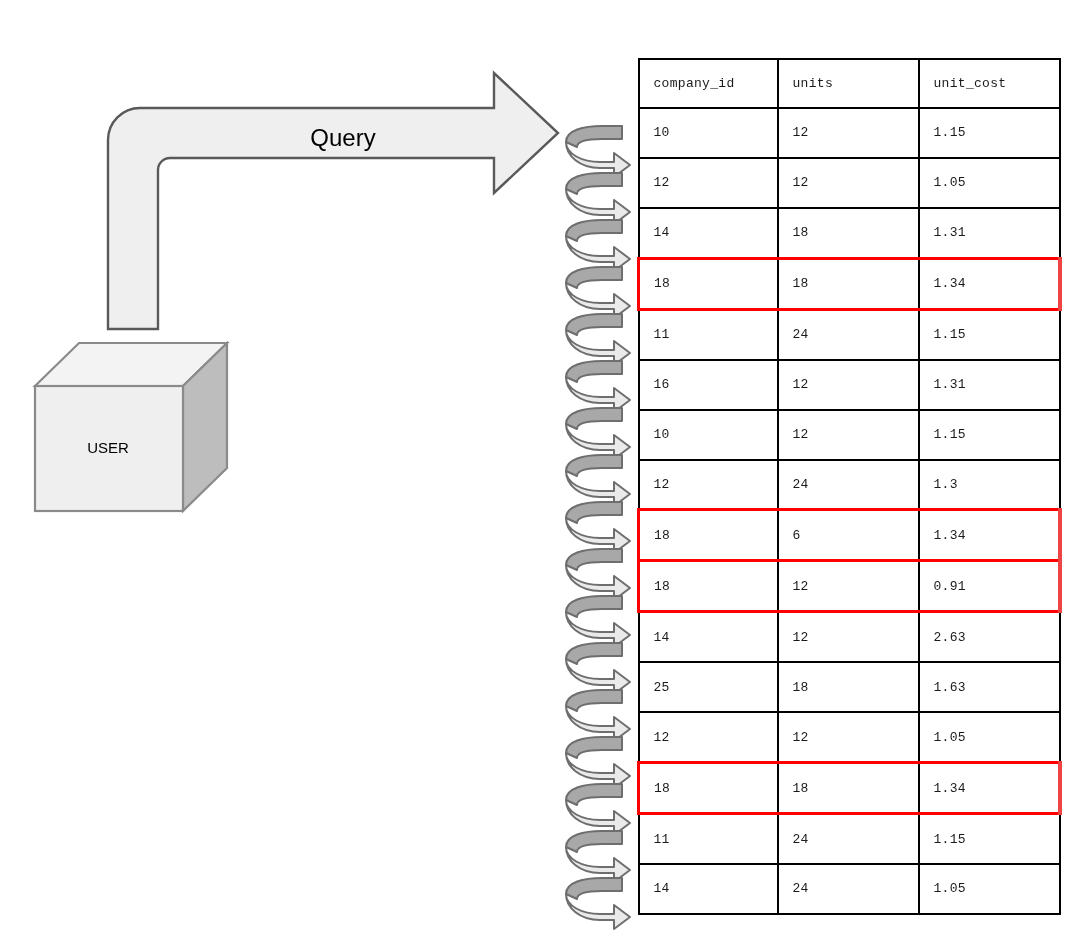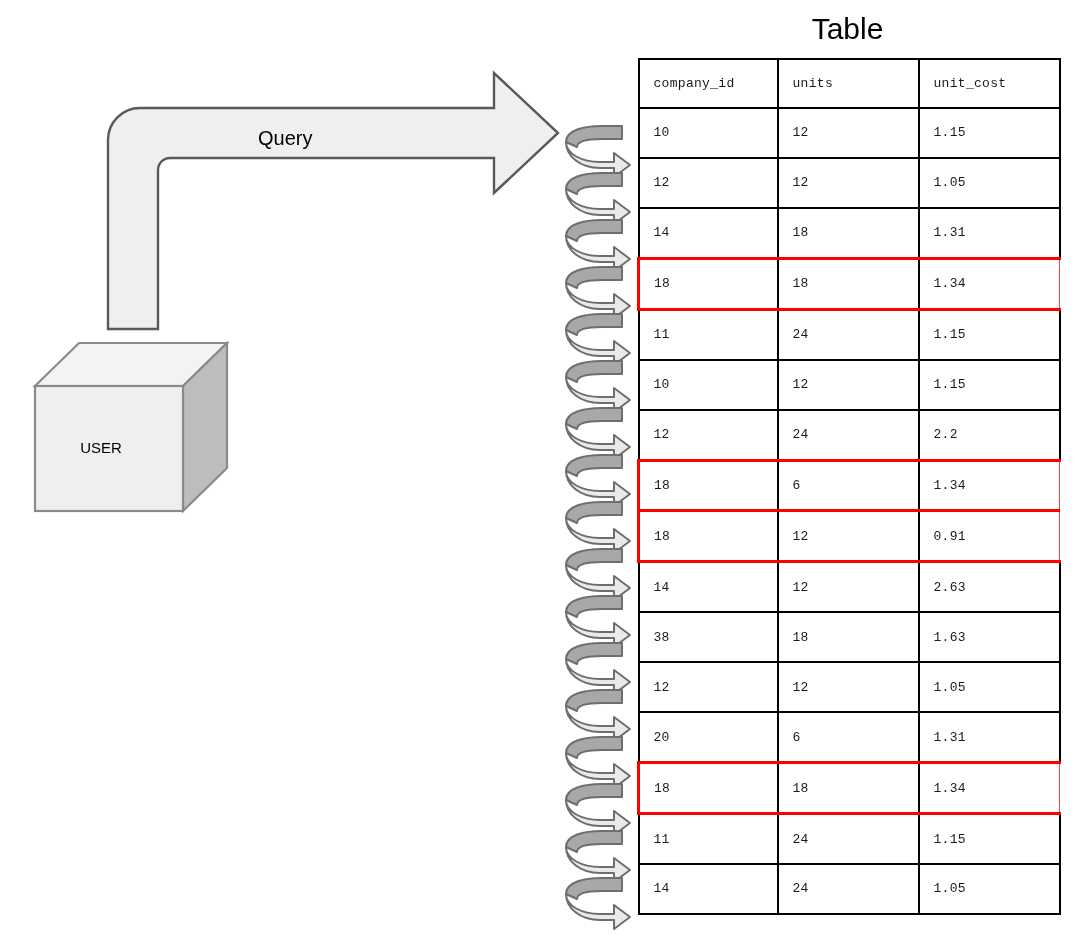--- a/index.html
+++ b/index.html
@@ -40,22 +40,22 @@
     left: 0px;
     top: 0px;
     width: 600px;
     height: 360px;
   }
   #query-label {
     position: absolute;
     left: 258px;
     top: 120px;
     width: 170px;
-    text-align: left;
-    font-size: 20px;
+    text-align: center;
+    font-size: 24px;
     line-height: 36px;
     color: #000000;
     white-space: nowrap;
   }
 
   
   #user-cube-svg {
     position: absolute;
     left: 25px;
     top: 335px;
@@ -65,20 +65,21 @@
   #user-cube-label {
     position: absolute;
     left: 35px;
     top: 438px;
     width: 132px;
     text-align: center;
     font-size: 15px;
     line-height: 20px;
     color: #000000;
     white-space: nowrap;
+    padding-left: 7px;
   }
 
   
   #coil-stack {
     position: absolute;
     left: 560px;
     top: 124px;
     width: 78px;
     height: 800px;
   }
@@ -129,21 +130,21 @@
 
   
   table.data-table tr.hl > td {
     border-top: 3px solid #FF0000;
     border-bottom: 3px solid #FF0000;
   }
   table.data-table tr.hl > td:first-child {
     border-left: 3px solid #FF0000;
   }
   table.data-table tr.hl > td:last-child {
-    border-right: 1px solid #ef4444;
+    border-right: 4px solid #ef4444;
   }
 </style>
 </head>
 <body>
 
 <div id="canvas">
 
   <svg id="query-arrow-svg" viewBox="0 0 600 360" xmlns="http://www.w3.org/2000/svg">
     <path d="M 108,329
              L 108,140
@@ -275,73 +276,72 @@
             <td>18</td>
             <td>18</td>
             <td>1.34</td>
           </tr>
           <tr>
             <td>11</td>
             <td>24</td>
             <td>1.15</td>
           </tr>
           <tr>
+            <td>16</td>
+            <td>12</td>
+            <td>1.31</td>
+          </tr>
+          <tr>
             <td>10</td>
             <td>12</td>
             <td>1.15</td>
           </tr>
           <tr>
             <td>12</td>
             <td>24</td>
-            <td>2.2</td>
+            <td>1.3</td>
           </tr>
           <tr class="hl">
             <td>18</td>
             <td>6</td>
             <td>1.34</td>
           </tr>
           <tr class="hl">
             <td>18</td>
             <td>12</td>
             <td>0.91</td>
           </tr>
           <tr>
             <td>14</td>
             <td>12</td>
             <td>2.63</td>
           </tr>
           <tr>
-            <td>38</td>
+            <td>25</td>
             <td>18</td>
             <td>1.63</td>
           </tr>
           <tr>
             <td>12</td>
             <td>12</td>
             <td>1.05</td>
-          </tr>
-          <tr>
-            <td>20</td>
-            <td>6</td>
-            <td>1.31</td>
           </tr>
           <tr class="hl">
             <td>18</td>
             <td>18</td>
             <td>1.34</td>
           </tr>
           <tr>
             <td>11</td>
             <td>24</td>
             <td>1.15</td>
           </tr>
           <tr>
             <td>14</td>
             <td>24</td>
             <td>1.05</td>
           </tr>
         </tbody>
     </table>
   </div>
 
-  <div id="table-title">Table</div>
 
 </div>
 
 </body></html>

